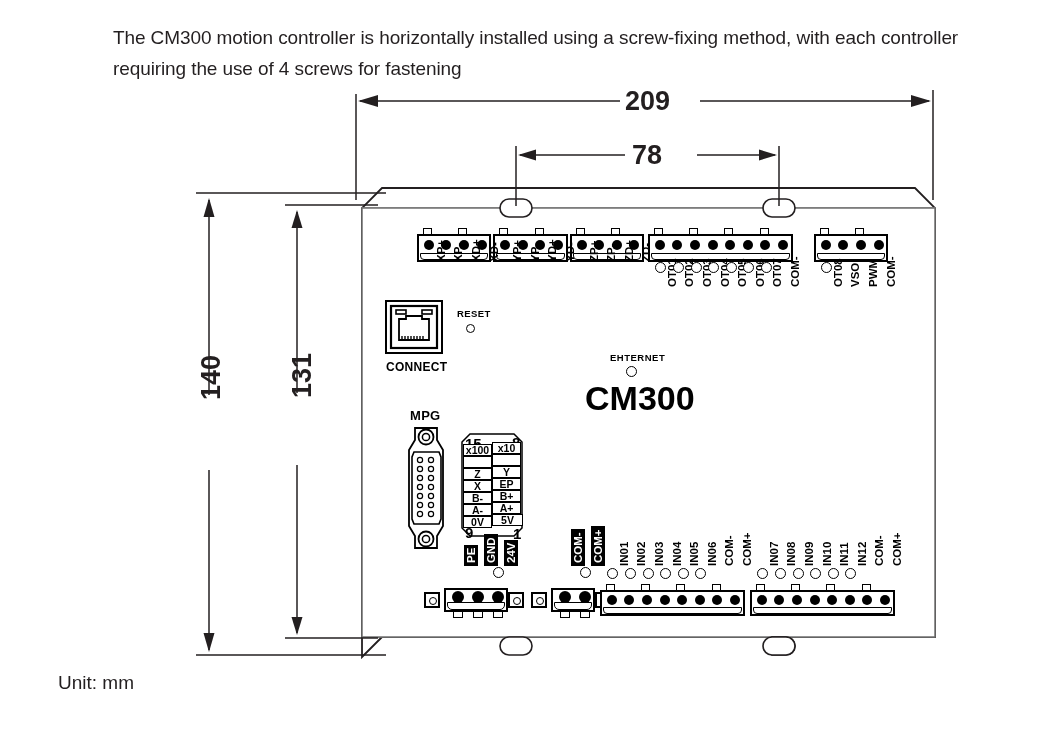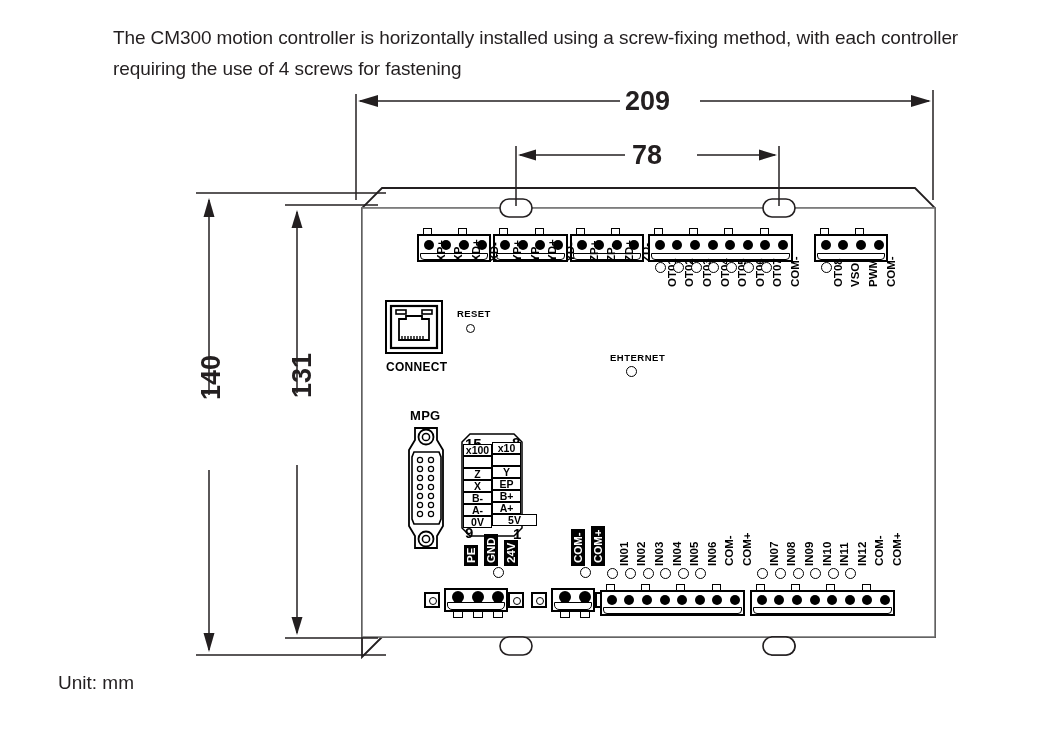--- a/index.html
+++ b/index.html
@@ -233,20 +233,21 @@
       </g>
     </svg>
   </div>
   <div class="eth-label" style="left:386px;top:360px;">CONNECT</div>
 
   <div class="reset-label" style="left:457px;top:308px;">RESET</div>
   <div style="position:absolute;left:466px;top:324px;width:9px;height:9px;border:1.4px solid #000;border-radius:50%;box-sizing:border-box;"></div>
 
   <div class="connect-label" style="left:610px;top:352px;">EHTERNET</div>
   <div style="position:absolute;left:626px;top:366px;width:11px;height:11px;border:1.4px solid #000;border-radius:50%;box-sizing:border-box;"></div>
+  <div class="brand" style="left:585px;top:379px;">CM300</div>
 
   <div class="mpg-label" style="left:410px;top:408px;">MPG</div>
   <svg style="position:absolute;left:398px;top:426px;" width="56" height="124" viewBox="0 0 56 124">
     <path d="M 17,2 L 39,2 L 39,14 L 45,24 L 45,100 L 39,110 L 39,122 L 17,122 L 17,110 L 11,100 L 11,24 L 17,14 Z" fill="#fff" stroke="#000" stroke-width="1.8"></path>
     <circle cx="28" cy="11" r="7.5" fill="#fff" stroke="#000" stroke-width="1.8"></circle>
     <circle cx="28" cy="11" r="3.6" fill="#fff" stroke="#000" stroke-width="1.5"></circle>
     <circle cx="28" cy="113" r="7.5" fill="#fff" stroke="#000" stroke-width="1.8"></circle>
     <circle cx="28" cy="113" r="3.6" fill="#fff" stroke="#000" stroke-width="1.5"></circle>
     <path d="M 16,26 L 41,26 L 43,31 L 43,93 L 41,98 L 16,98 L 14,93 L 14,31 Z" fill="#fff" stroke="#000" stroke-width="1.6"></path>
     <g fill="#fff" stroke="#000" stroke-width="1.2">
@@ -283,21 +284,21 @@
     <div class="pincell" style="left:3px;top:60px;width:29px;height:12px;">B-</div>
     <div class="pincell" style="left:3px;top:72px;width:29px;height:12px;">A-</div>
     <div class="pincell" style="left:3px;top:84px;width:29px;height:12px;">0V</div>
 
     <div class="pincell" style="left:32px;top:10px;width:29px;height:12px;">x10</div>
     <div class="pincell" style="left:32px;top:22px;width:29px;height:12px;"></div>
     <div class="pincell" style="left:32px;top:34px;width:29px;height:12px;">Y</div>
     <div class="pincell" style="left:32px;top:46px;width:29px;height:12px;">EP</div>
     <div class="pincell" style="left:32px;top:58px;width:29px;height:12px;">B+</div>
     <div class="pincell" style="left:32px;top:70px;width:29px;height:12px;">A+</div>
-    <div class="pincell" style="left:32px;top:82px;width:45px;height:12px;">5V</div>
+    <div class="pincell" style="left:32px;top:82px;width:31px;height:12px;">5V</div>
   </div>
 
   <div id="terminals">
       <div class="tb" style="left: 417px; top: 234px;">
         <div class="shell" style="left: 0px; top: 0px; width: 74.4px; height: 28px;"></div>
         <div class="inner" style="left: 3px; top: 19px; width: 68.4px; height: 7px; border-radius: 0px 0px 4px 4px;"></div>
         <div class="tab" style="left: 6px; top: -6px; width: 9px; height: 7px;"></div>
         <div class="tab" style="left: 41.2px; top: -6px; width: 9px; height: 7px;"></div>
         <div class="shell" style="left: 76.4px; top: 0px; width: 74.4px; height: 28px;"></div>
         <div class="inner" style="left: 79.4px; top: 19px; width: 68.4px; height: 7px; border-radius: 0px 0px 4px 4px;"></div>

